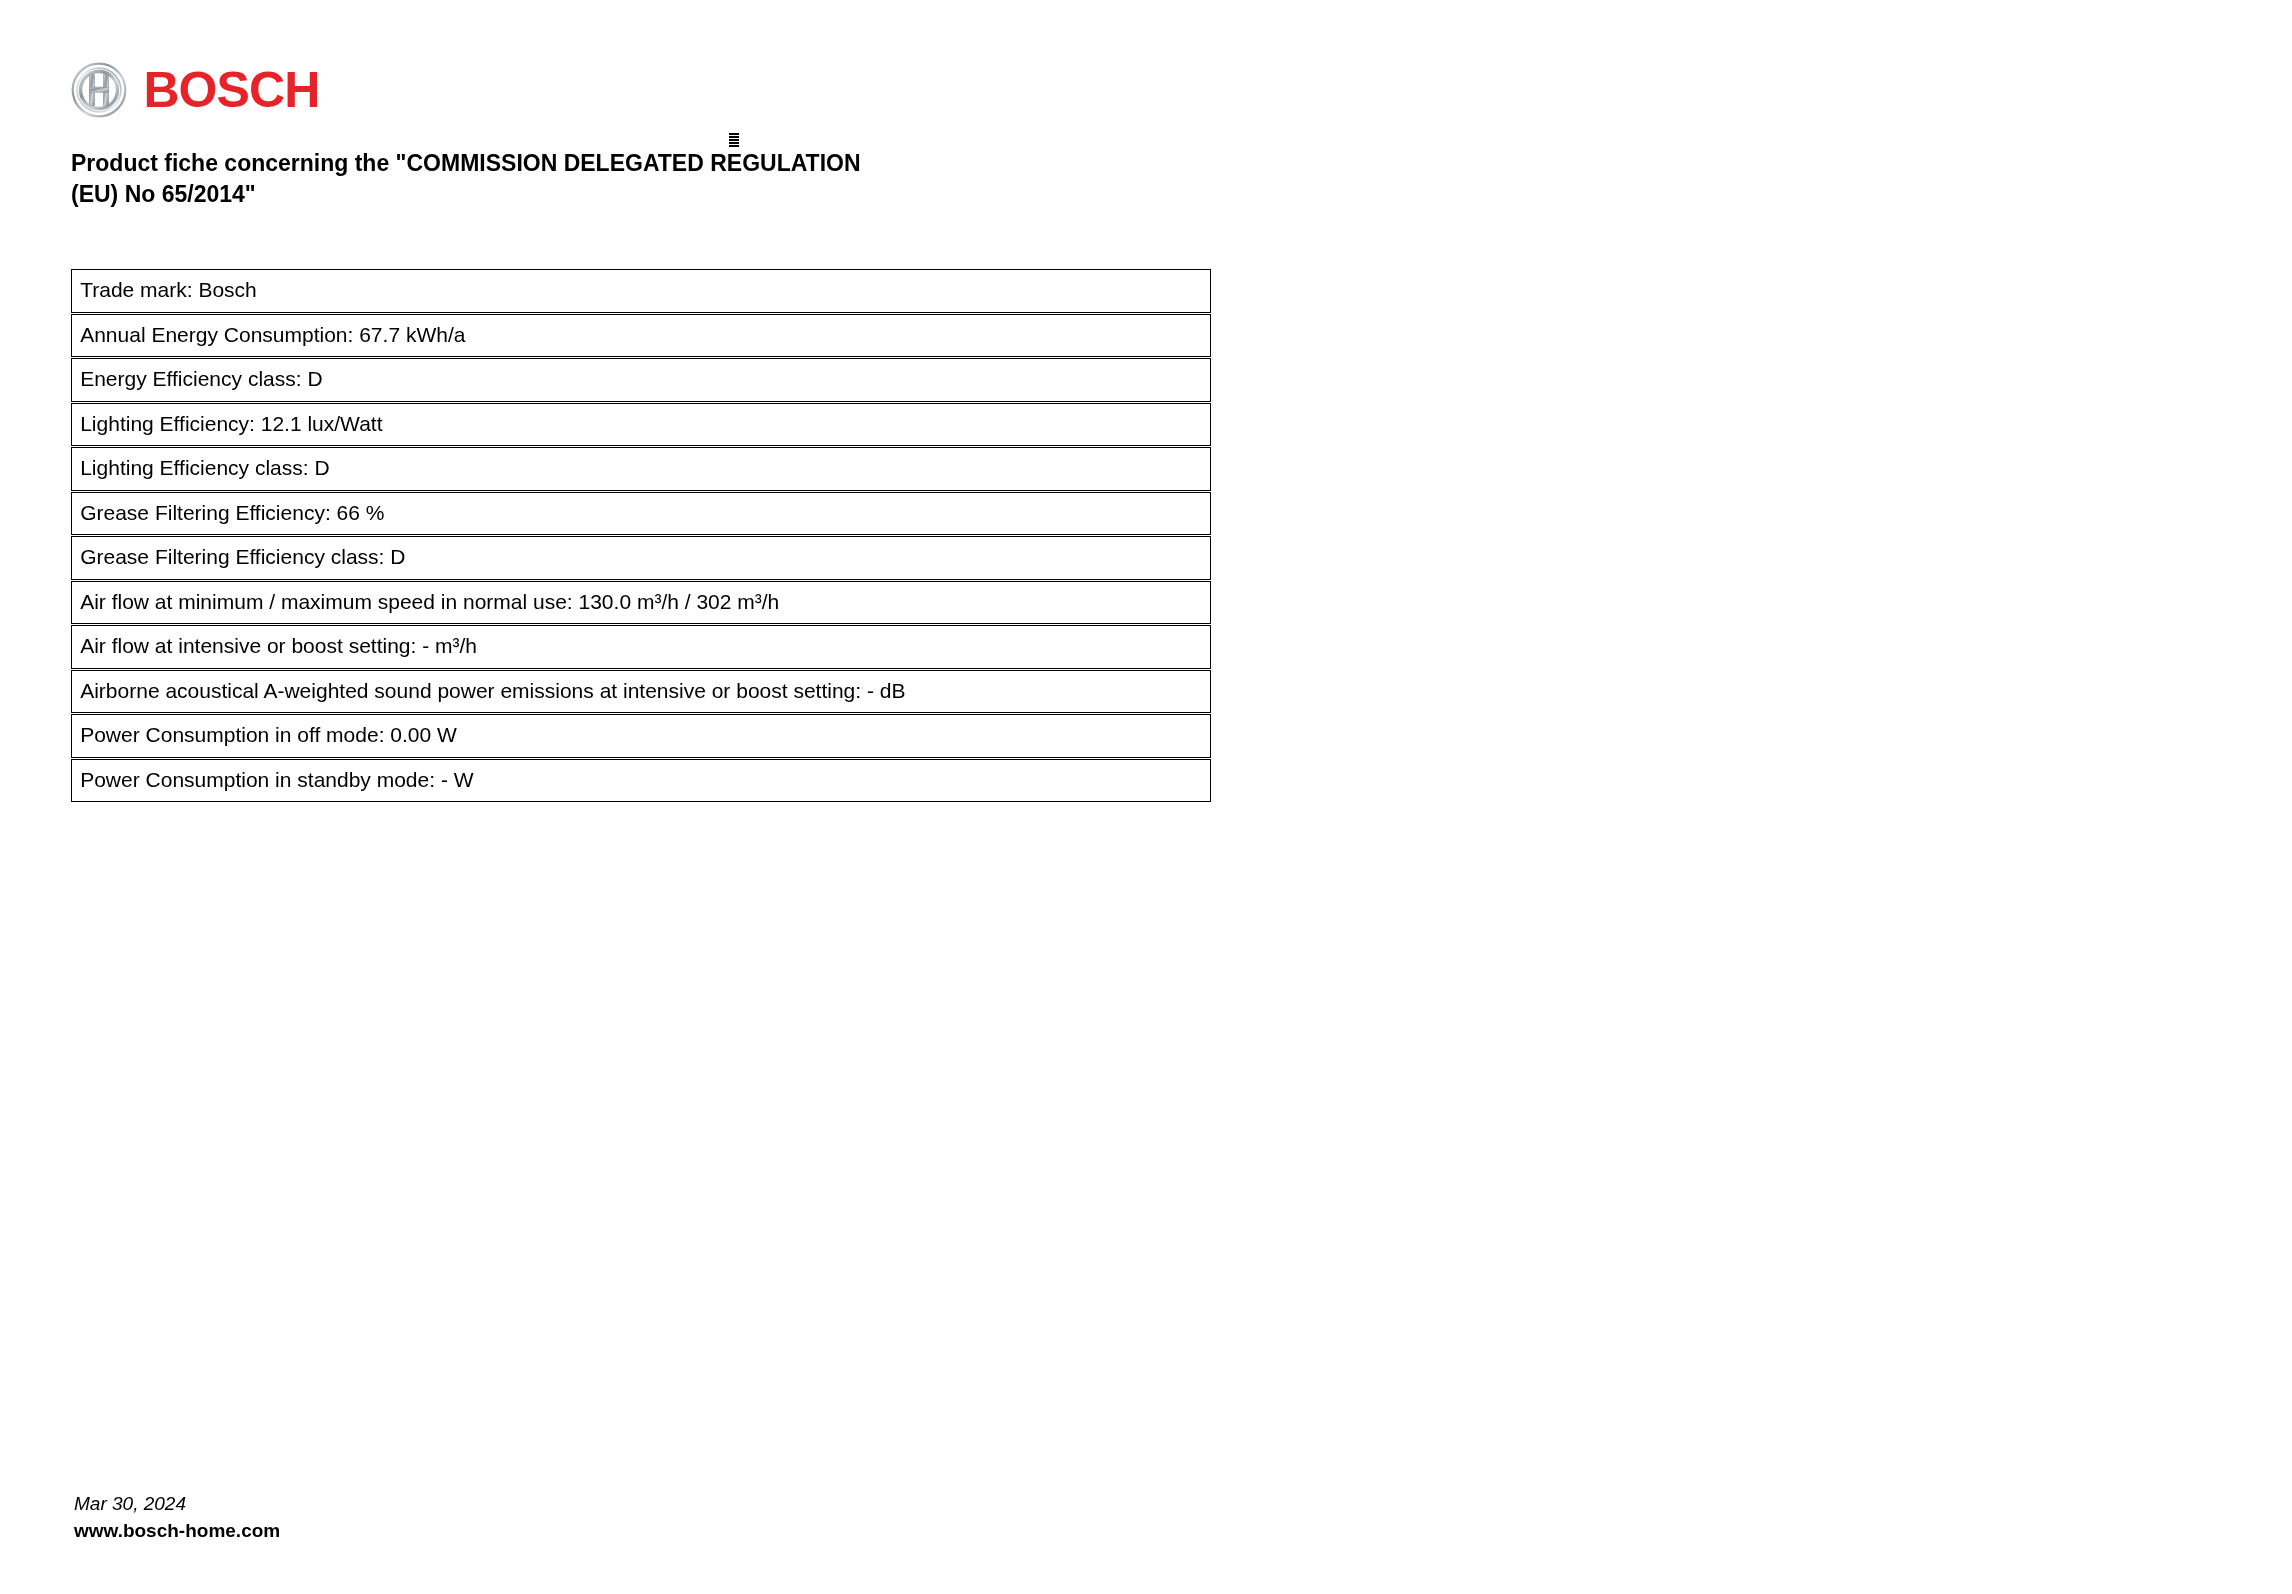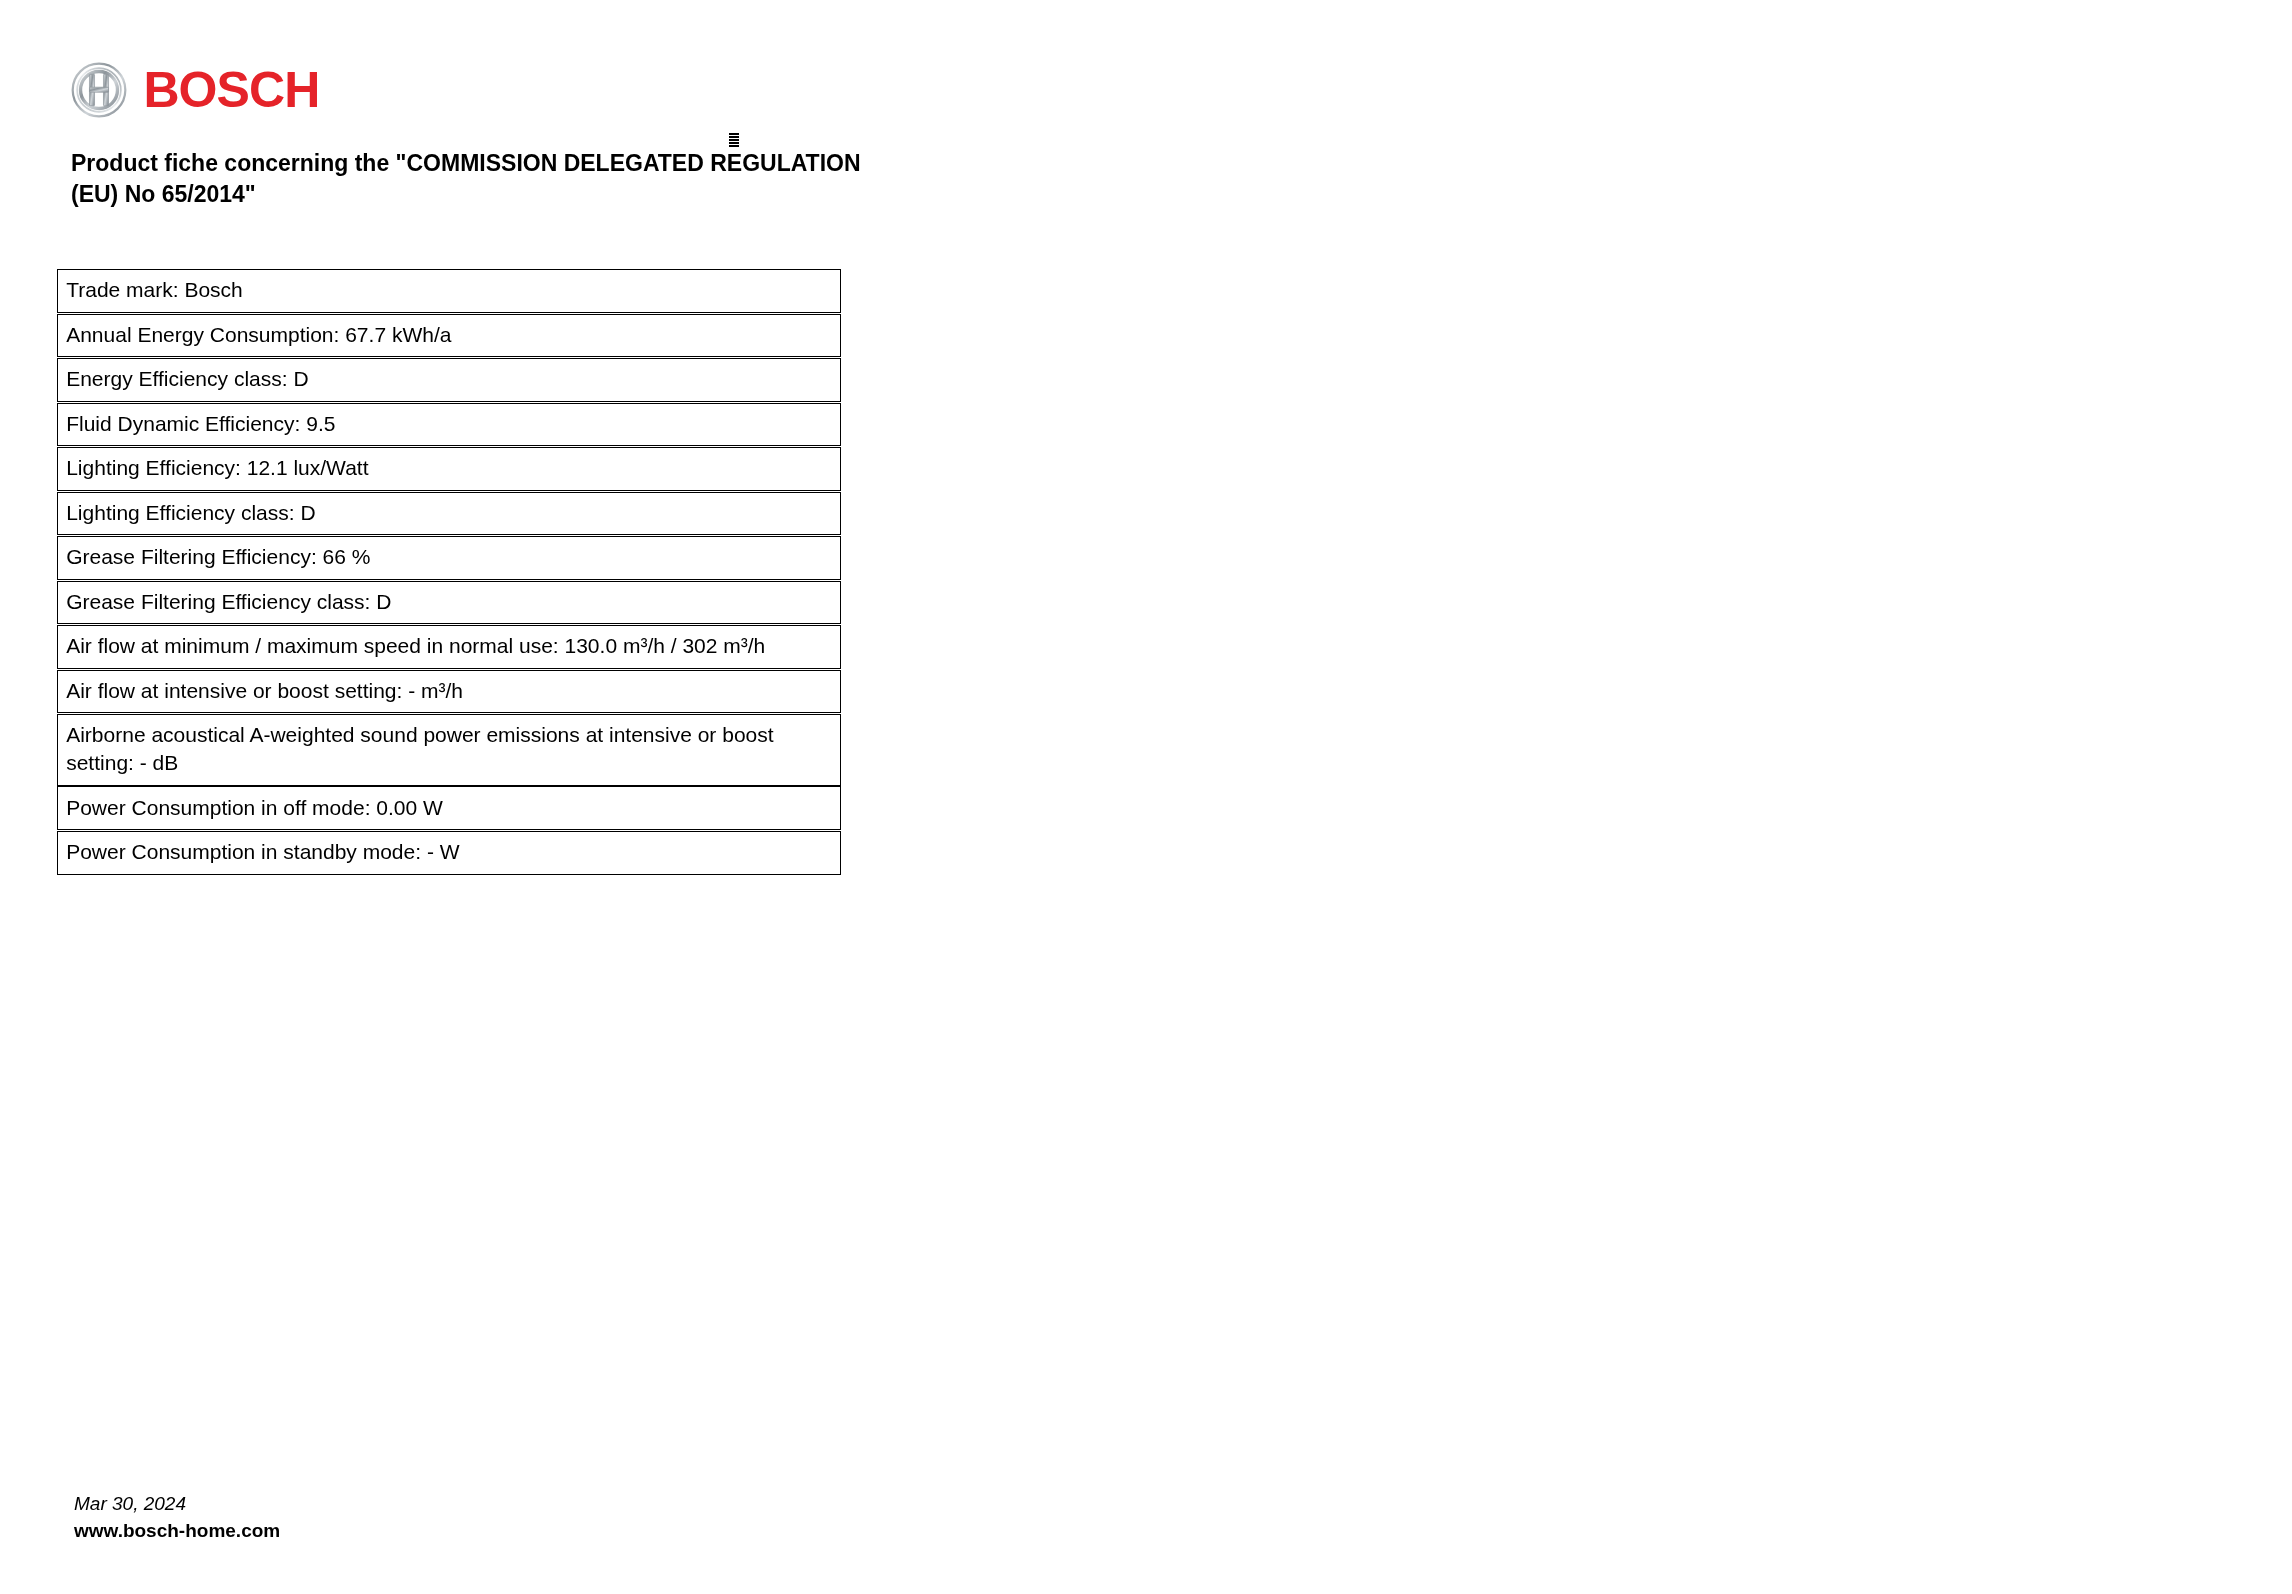--- a/index.html
+++ b/index.html
@@ -90,23 +90,23 @@
     );
     pointer-events: none;
   }
 
   
   .spec-table {
     position: absolute;
     box-sizing: border-box;
   }
   .column.left .spec-table {
-    left: 57px;
+    left: 71px;
     top: 269px;
-    width: 784px;
+    width: 1140px;
   }
 
   .spec-row {
     border: 1.8px solid #000000;
     box-sizing: border-box;
     margin-bottom: 0.9px;
     padding: 6.4px 7.3px 7.3px 8.2px;
     font-size: 21px;
     line-height: 1.33;
     color: #000;
@@ -173,23 +173,20 @@
       <div class="spec-row">
           <span class="line">Trade mark: Bosch</span>
         </div>
       <div class="spec-row">
           <span class="line">Annual Energy Consumption: 67.7 kWh/a</span>
         </div>
       <div class="spec-row">
           <span class="line">Energy Efficiency class: D</span>
         </div>
       <div class="spec-row">
-          <span class="line">Fluid Dynamic Efficiency: 9.5</span>
-        </div>
-      <div class="spec-row">
           <span class="line">Lighting Efficiency: 12.1 lux/Watt</span>
         </div>
       <div class="spec-row">
           <span class="line">Lighting Efficiency class: D</span>
         </div>
       <div class="spec-row">
           <span class="line">Grease Filtering Efficiency: 66 %</span>
         </div>
       <div class="spec-row">
           <span class="line">Grease Filtering Efficiency class: D</span>

